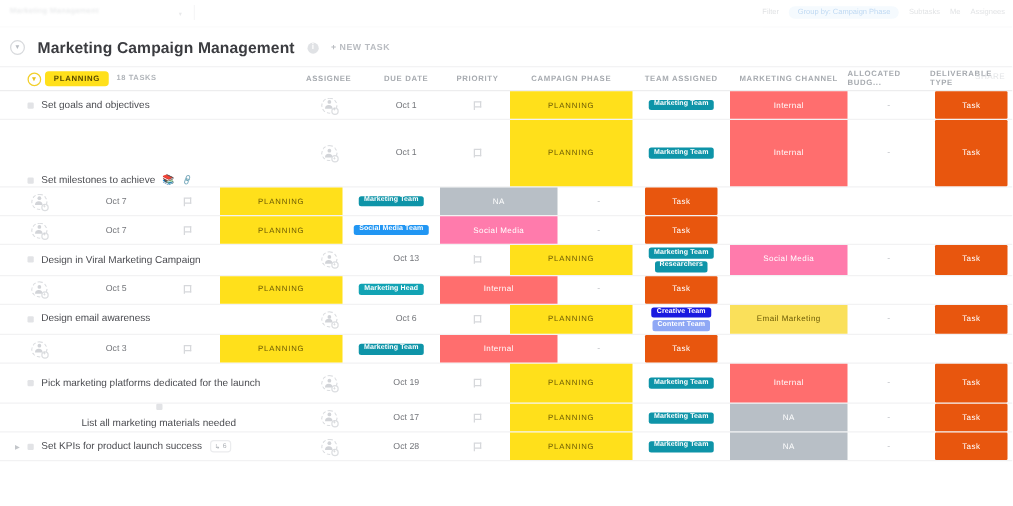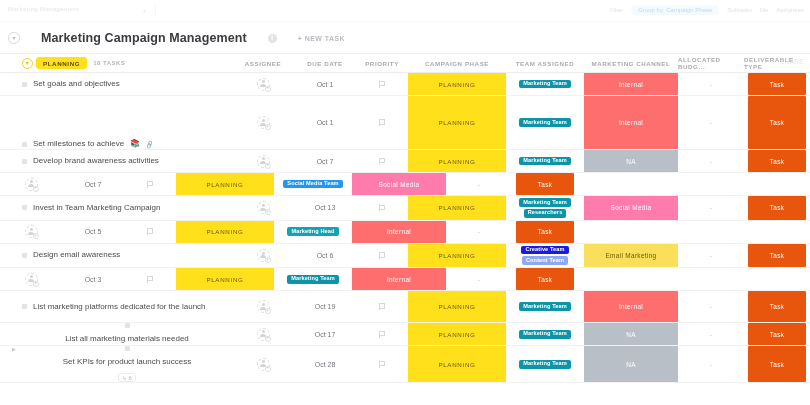--- a/index.html
+++ b/index.html
@@ -27,21 +27,21 @@
   .tb-caret { position:absolute; left:143px; top:8px; font-size:5px; color:#b5b8bd; }
   .tb-right { position:absolute; right:6px; top:5px; display:flex; align-items:center; gap:8px; }
   .tb-chip {
     font-size:6px; color:#2a7fd4; background:#ddeffc; border-radius:9px;
     padding:2px 7px; filter: blur(0.6px); white-space:nowrap;
   }
   .tb-item { font-size:6px; color:#9aa0a6; filter: blur(0.6px); white-space:nowrap; }
 
   
   .title-row {
-    display: flex; align-items: center; gap: 21px;
+    display: flex; align-items: center; gap: 10px;
     padding: 9px 0 8px 8px;
   }
   .collapse-circle {
     width: 12px; height: 12px; border-radius: 50%;
     border: 1px solid #d8dadd; display:flex; align-items:center; justify-content:center;
     color:#b8bcc2; font-size:6px; line-height:1; flex:none;
   }
   .list-title {
     font-size: 12.5px; font-weight: 700; color: #3b3c40; letter-spacing: .1px;
   }
@@ -287,91 +287,87 @@
           <div class="fill fill-internal">Internal</div>
         </div>
         <div class="cell c-budg">
           <span class="budget-dash">-</span>
         </div>
         <div class="cell c-deliv">
           <div class="fill fill-task">Task</div>
         </div>
       </div>
       <div class="row drow">
+        <div class="cell c-assign">
+          <span class="avatar">
+            <span class="head"></span>
+            <span class="body"></span>
+            <span class="plus">+</span>
+          </span>
+        </div>
+        <div class="cell c-due">
+          <span class="due-text">Oct 7</span>
+        </div>
+        <div class="cell c-prio">
+          <span class="flag"></span>
+        </div>
+        <div class="cell c-phase">
+          <div class="fill fill-phase">PLANNING</div>
+        </div>
+        <div class="cell c-team">
+          <div class="team-wrap">
+            <span class="tag tag-marketing">Marketing Team</span>
+          </div>
+        </div>
+        <div class="cell c-chan">
+          <div class="fill fill-na">NA</div>
+        </div>
+        <div class="cell c-budg">
+          <span class="budget-dash">-</span>
+        </div>
+        <div class="cell c-deliv">
+          <div class="fill fill-task">Task</div>
+        </div>
+      </div>
+      <div class="row drow">
+        <div class="cell c-assign">
+          <span class="avatar">
+            <span class="head"></span>
+            <span class="body"></span>
+            <span class="plus">+</span>
+          </span>
+        </div>
+        <div class="cell c-due">
+          <span class="due-text">Oct 7</span>
+        </div>
+        <div class="cell c-prio">
+          <span class="flag"></span>
+        </div>
+        <div class="cell c-phase">
+          <div class="fill fill-phase">PLANNING</div>
+        </div>
+        <div class="cell c-team">
+          <div class="team-wrap">
+            <span class="tag tag-socialmedia">Social Media Team</span>
+          </div>
+        </div>
+        <div class="cell c-chan">
+          <div class="fill fill-social">Social Media</div>
+        </div>
+        <div class="cell c-budg">
+          <span class="budget-dash">-</span>
+        </div>
+        <div class="cell c-deliv">
+          <div class="fill fill-task">Task</div>
+        </div>
+      </div>
+      <div class="row drow">
         <div class="cell c-name" style="position: relative;">
           <span class="grip"></span>
-          <span class="name-text">Develop brand awareness activities</span>
-        </div>
-        <div class="cell c-assign">
-          <span class="avatar">
-            <span class="head"></span>
-            <span class="body"></span>
-            <span class="plus">+</span>
-          </span>
-        </div>
-        <div class="cell c-due">
-          <span class="due-text">Oct 7</span>
-        </div>
-        <div class="cell c-prio">
-          <span class="flag"></span>
-        </div>
-        <div class="cell c-phase">
-          <div class="fill fill-phase">PLANNING</div>
-        </div>
-        <div class="cell c-team">
-          <div class="team-wrap">
-            <span class="tag tag-marketing">Marketing Team</span>
-          </div>
-        </div>
-        <div class="cell c-chan">
-          <div class="fill fill-na">NA</div>
-        </div>
-        <div class="cell c-budg">
-          <span class="budget-dash">-</span>
-        </div>
-        <div class="cell c-deliv">
-          <div class="fill fill-task">Task</div>
-        </div>
-      </div>
-      <div class="row drow">
-        <div class="cell c-assign">
-          <span class="avatar">
-            <span class="head"></span>
-            <span class="body"></span>
-            <span class="plus">+</span>
-          </span>
-        </div>
-        <div class="cell c-due">
-          <span class="due-text">Oct 7</span>
-        </div>
-        <div class="cell c-prio">
-          <span class="flag"></span>
-        </div>
-        <div class="cell c-phase">
-          <div class="fill fill-phase">PLANNING</div>
-        </div>
-        <div class="cell c-team">
-          <div class="team-wrap">
-            <span class="tag tag-socialmedia">Social Media Team</span>
-          </div>
-        </div>
-        <div class="cell c-chan">
-          <div class="fill fill-social">Social Media</div>
-        </div>
-        <div class="cell c-budg">
-          <span class="budget-dash">-</span>
-        </div>
-        <div class="cell c-deliv">
-          <div class="fill fill-task">Task</div>
-        </div>
-      </div>
-      <div class="row drow">
-        <div class="cell c-name" style="position: relative;">
-          <span class="grip"></span>
-          <span class="name-text">Invest in Team Marketing Campaign</span>
+          <span class="name-text">Design in Viral Marketing Campaign</span>
         </div>
         <div class="cell c-assign">
           <span class="avatar">
             <span class="head"></span>
             <span class="body"></span>
             <span class="plus">+</span>
           </span>
         </div>
         <div class="cell c-due">
           <span class="due-text">Oct 13</span>
@@ -495,21 +491,21 @@
         <div class="cell c-budg">
           <span class="budget-dash">-</span>
         </div>
         <div class="cell c-deliv">
           <div class="fill fill-task">Task</div>
         </div>
       </div>
       <div class="row drow" style="min-height: 32px;">
         <div class="cell c-name" style="position: relative;">
           <span class="grip"></span>
-          <span class="name-text">List marketing platforms dedicated for the launch</span>
+          <span class="name-text">Pick marketing platforms dedicated for the launch</span>
         </div>
         <div class="cell c-assign">
           <span class="avatar">
             <span class="head"></span>
             <span class="body"></span>
             <span class="plus">+</span>
           </span>
         </div>
         <div class="cell c-due">
           <span class="due-text">Oct 19</span>
@@ -565,21 +561,21 @@
           <div class="fill fill-na">NA</div>
         </div>
         <div class="cell c-budg">
           <span class="budget-dash">-</span>
         </div>
         <div class="cell c-deliv">
           <div class="fill fill-task">Task</div>
         </div>
       </div>
       <div class="row drow">
-        <div class="cell c-name" style="position: relative; flex-direction: column;">
+        <div class="cell c-name" style="position: relative;">
           <span class="expand-arrow">▶</span>
           <span class="grip"></span>
           <span class="name-text">Set KPIs for product launch success</span>
           <span class="sub-badge">
             <span>↳</span>
             <span>6</span>
           </span>
         </div>
         <div class="cell c-assign">
           <span class="avatar">

